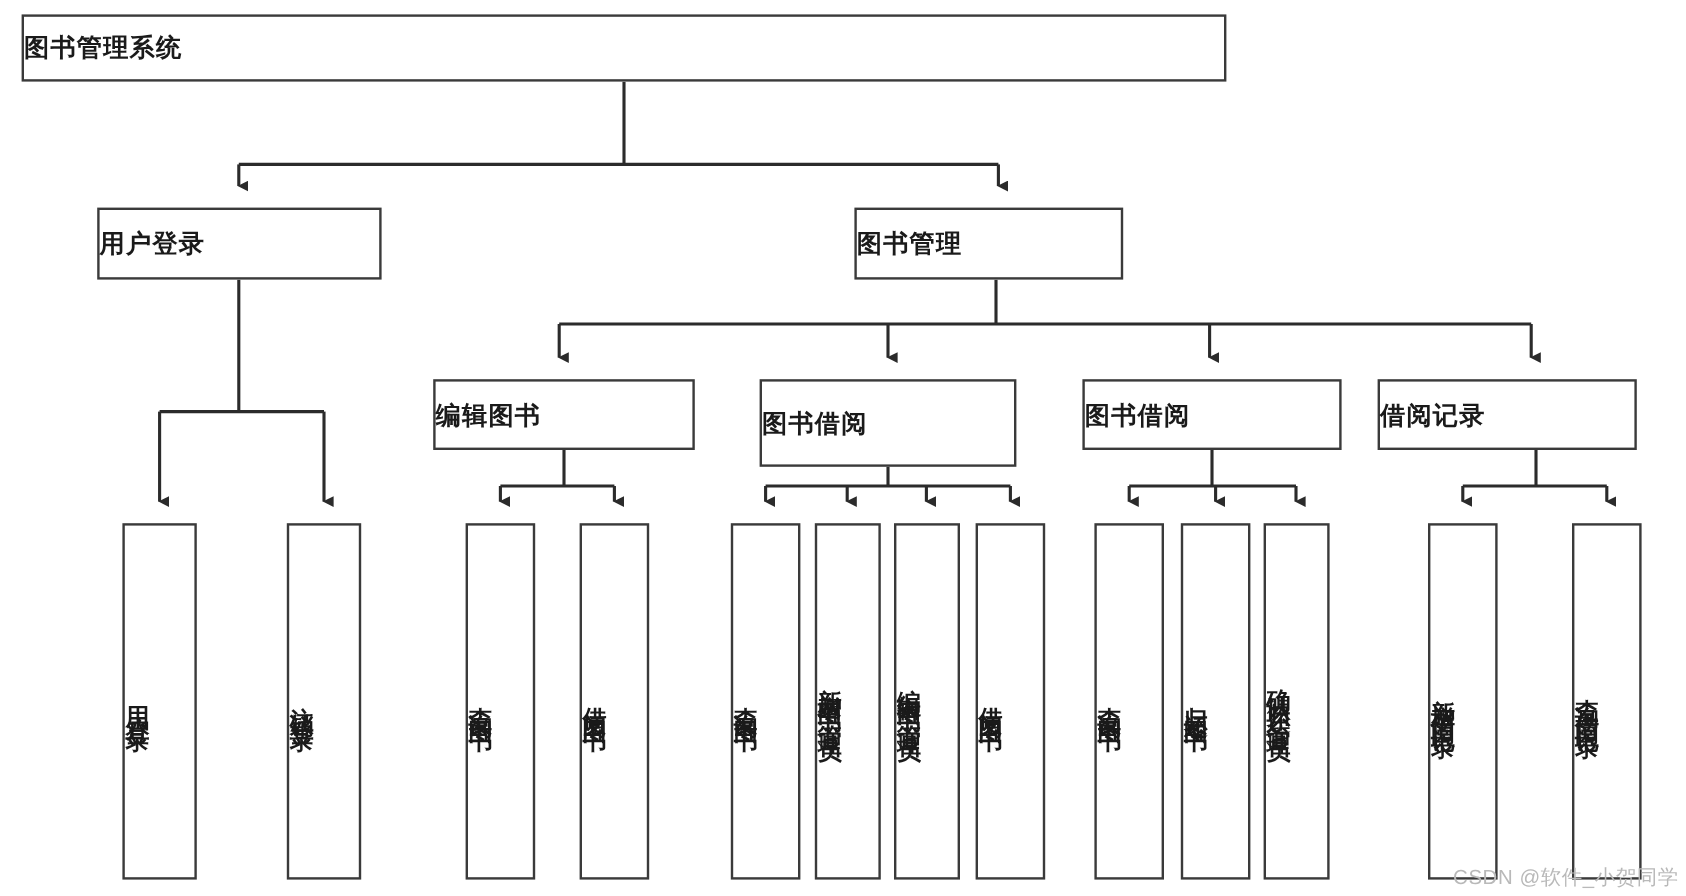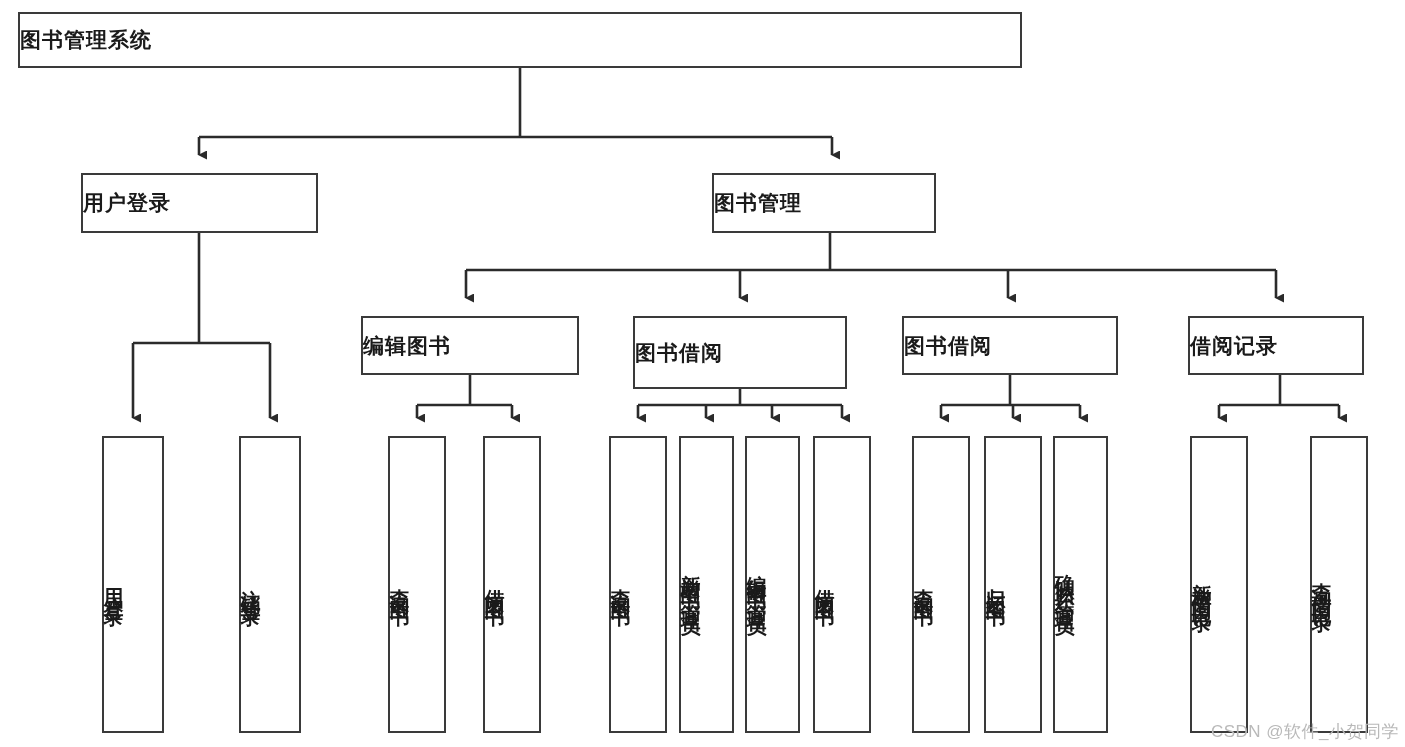--- a/index.html
+++ b/index.html
@@ -133,21 +133,21 @@
   </div>
 
   <div class="node horizontal" style="left:633px; top:316px; width:214px; height:73px;">
     <span>图书借阅</span>
   </div>
 
   <div class="node horizontal" style="left:902px; top:316px; width:216px; height:59px;">
     <span>图书借阅</span>
   </div>
 
-  <div class="node horizontal" style="left:1188px; top:316px; width:176px; height:59px;">
+  <div class="node horizontal" style="left:1148px; top:316px; width:216px; height:59px;">
     <span>借阅记录</span>
   </div>
 
   <div class="node vertical" style="left:102px; top:436px; width:62px; height:297px;">
     <span class="vtext">用户登录</span>
   </div>
 
   <div class="node vertical" style="left:239px; top:436px; width:62px; height:297px;">
     <span class="vtext">注销登录</span>
   </div>

